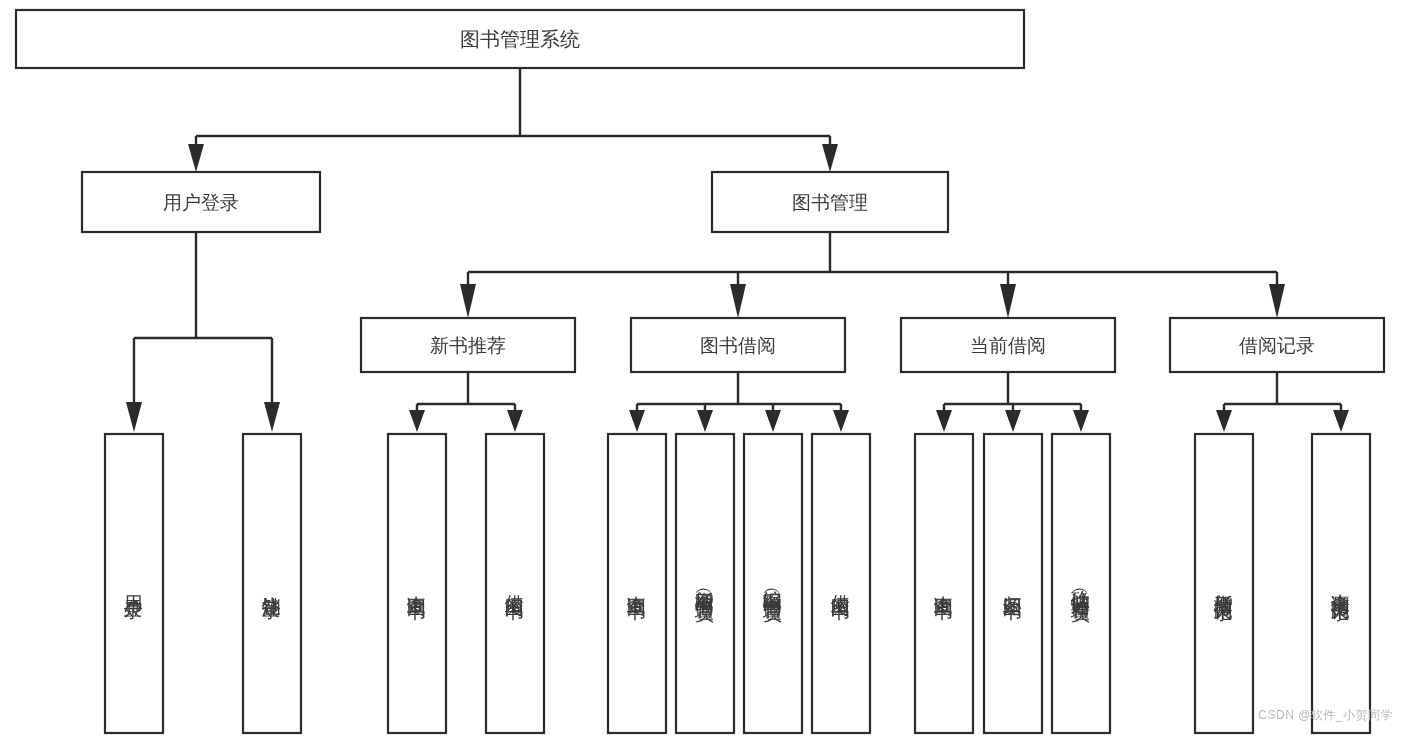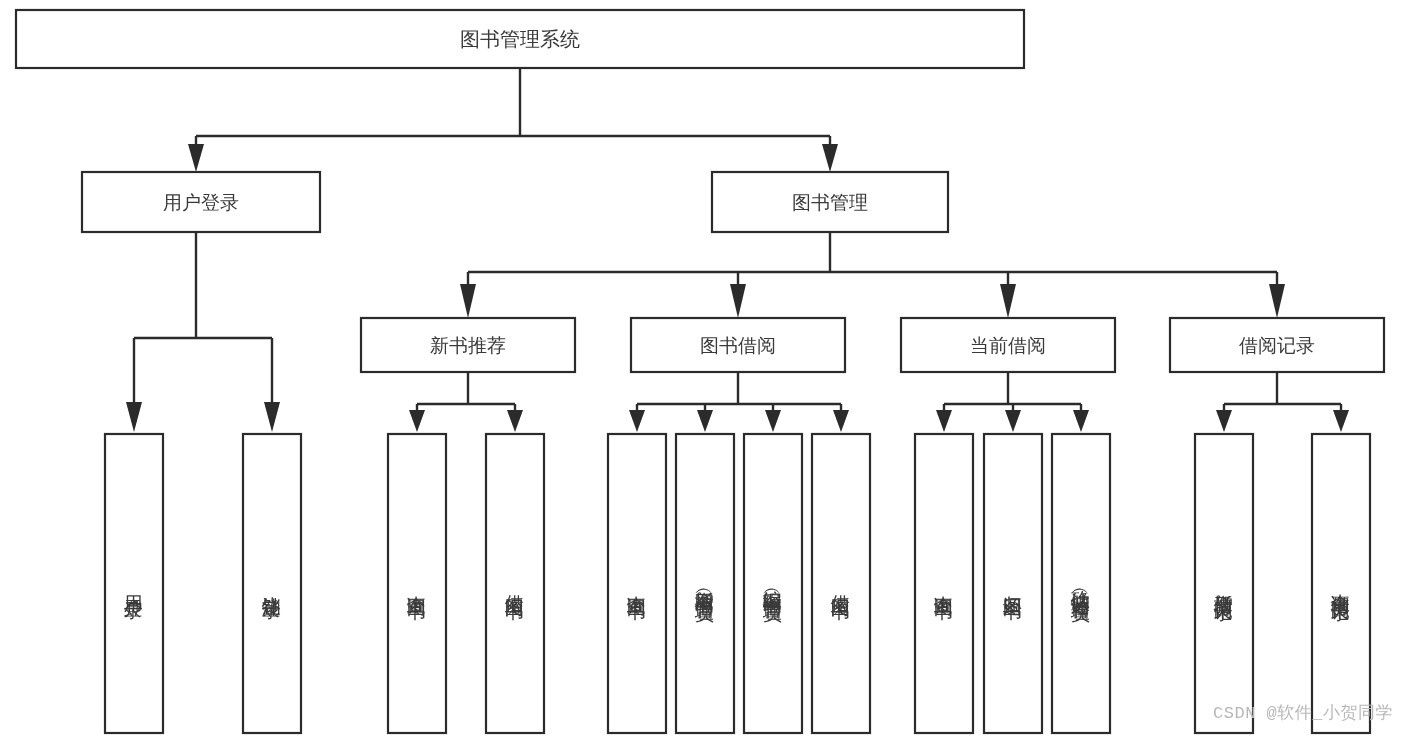--- a/index.html
+++ b/index.html
@@ -65,22 +65,22 @@
     font-size: 19px;
     line-height: 1.08;
     letter-spacing: 2px;
     color: #3a3a3a;
     white-space: nowrap;
   }
   .watermark {
     position: absolute;
     right: 12px;
     bottom: 6px;
-    font-family: Liberation Mono, monospace;
-    font-size: 17px;
+    font-family: Liberation Sans, sans-serif;
+    font-size: 12px;
     color: #b8b8b8;
     white-space: nowrap;
     letter-spacing: 0.5px;
   }
 </style>
 </head>
 <body>
 
 <div id="diagram-root">
 

